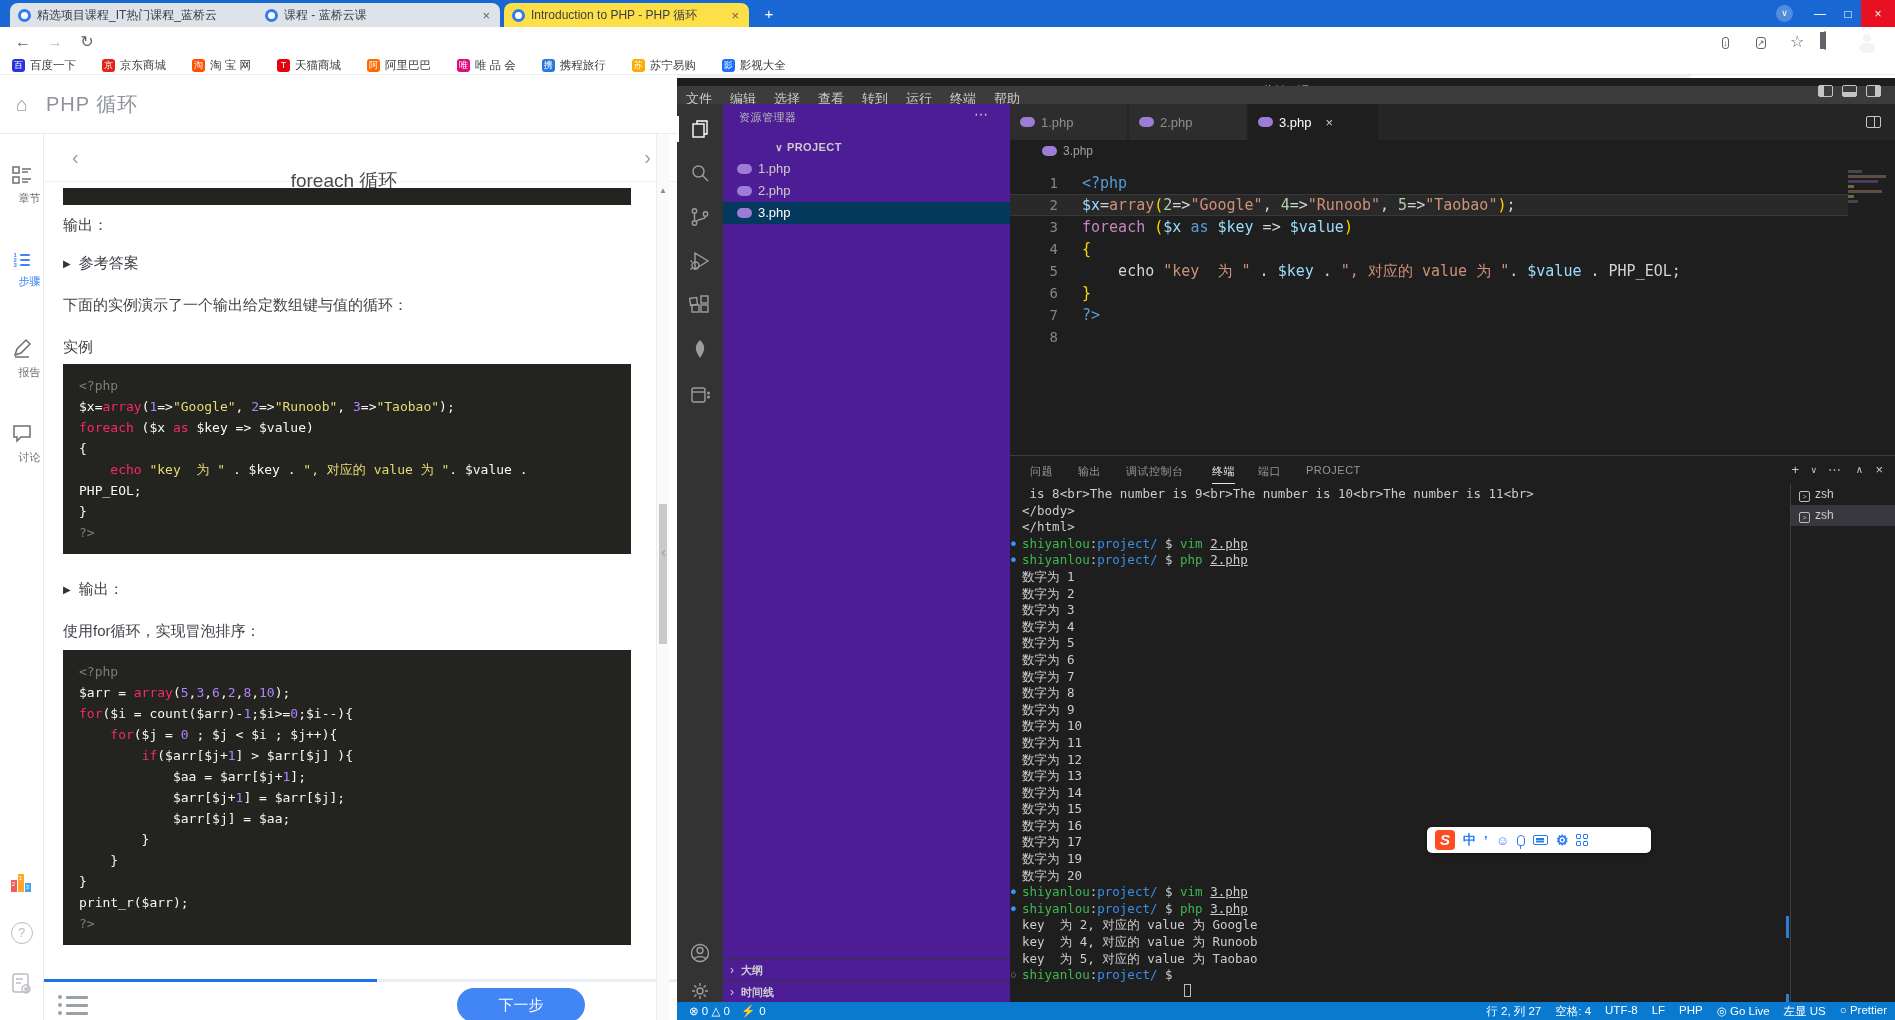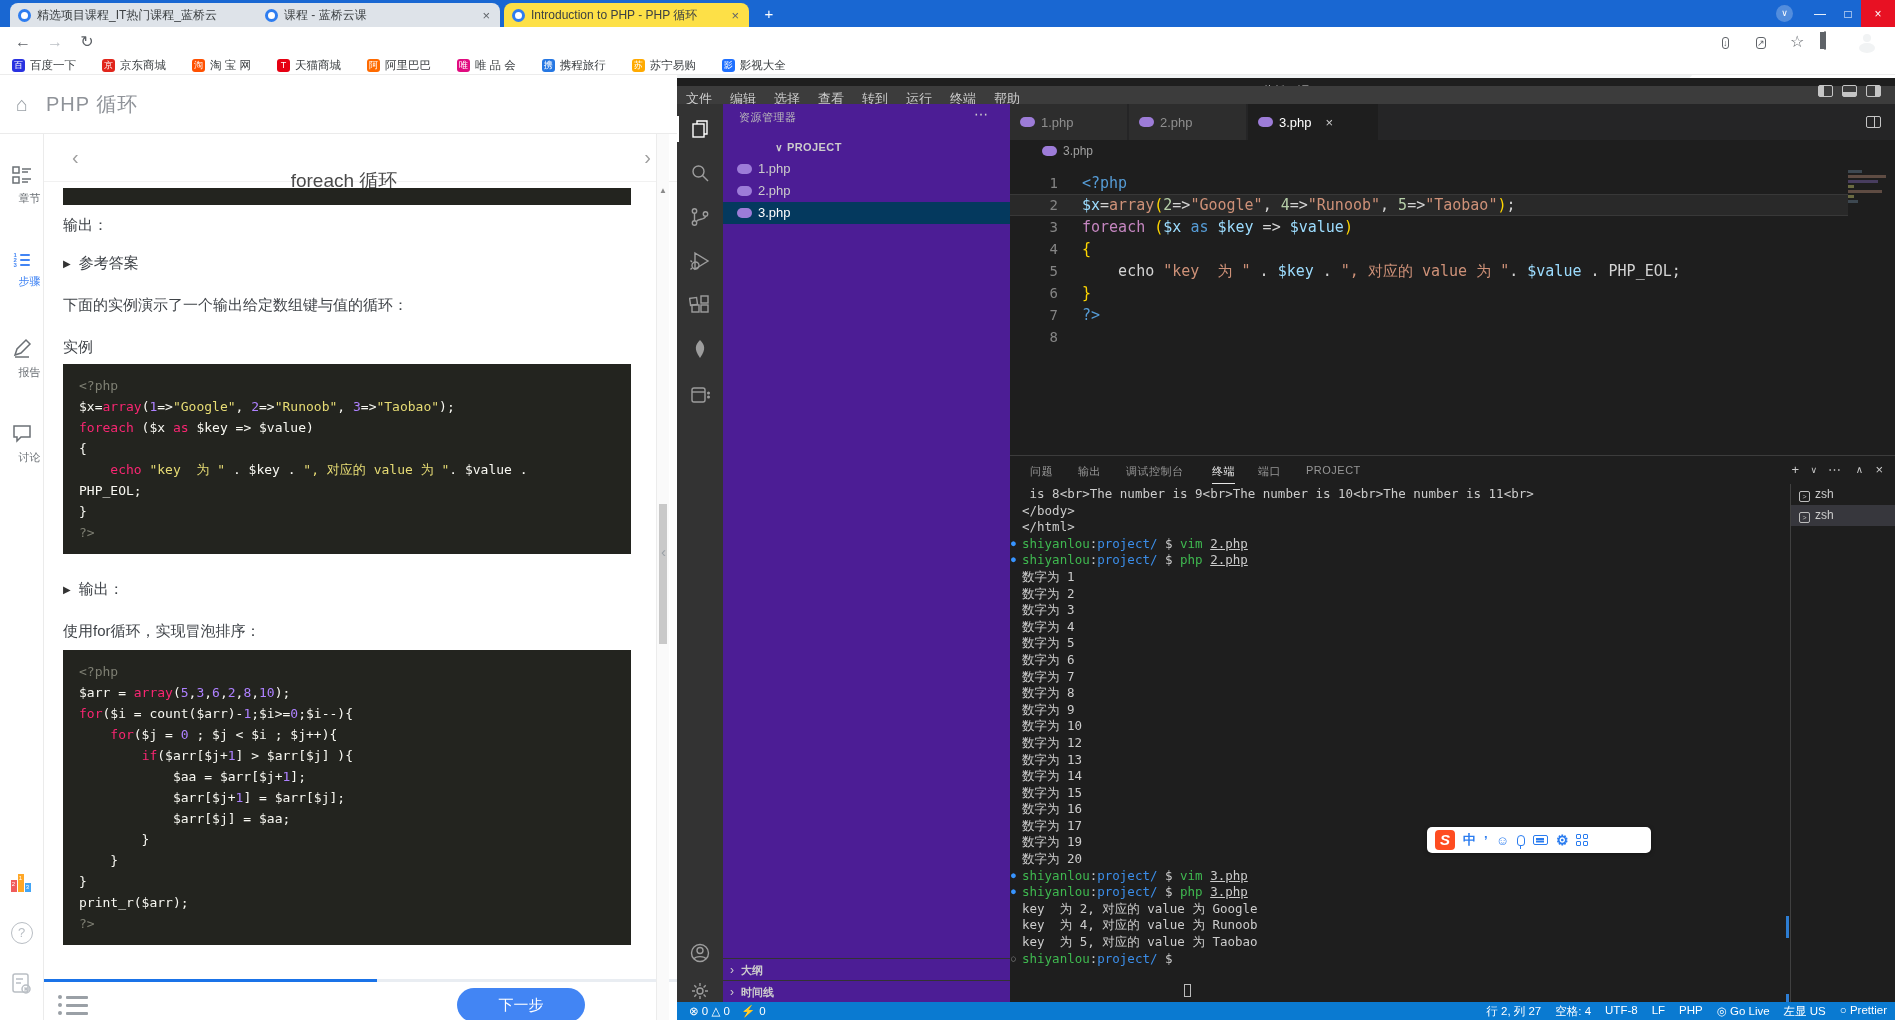--- a/index.html
+++ b/index.html
@@ -568,20 +568,21 @@
           <div class="cl"><span class="t-w">数字为 1</span></div>
           <div class="cl"><span class="t-w">数字为 2</span></div>
           <div class="cl"><span class="t-w">数字为 3</span></div>
           <div class="cl"><span class="t-w">数字为 4</span></div>
           <div class="cl"><span class="t-w">数字为 5</span></div>
           <div class="cl"><span class="t-w">数字为 6</span></div>
           <div class="cl"><span class="t-w">数字为 7</span></div>
           <div class="cl"><span class="t-w">数字为 8</span></div>
           <div class="cl"><span class="t-w">数字为 9</span></div>
           <div class="cl"><span class="t-w">数字为 10</span></div>
+          <div class="cl"><span class="t-w">数字为 11</span></div>
           <div class="cl"><span class="t-w">数字为 12</span></div>
           <div class="cl"><span class="t-w">数字为 13</span></div>
           <div class="cl"><span class="t-w">数字为 14</span></div>
           <div class="cl"><span class="t-w">数字为 15</span></div>
           <div class="cl"><span class="t-w">数字为 16</span></div>
           <div class="cl"><span class="t-w">数字为 17</span></div>
           <div class="cl"><span class="t-w">数字为 19</span></div>
           <div class="cl"><span class="t-w">数字为 20</span></div>
           <div class="cl"><span class="t-dot">●</span><span class="t-g">shiyanlou</span><span class="t-w">:</span><span class="t-b">project/</span><span class="t-w"> $ </span><span class="t-g">vim</span><span class="t-w"> </span><span class="t-u">3.php</span></div>
           <div class="cl"><span class="t-dot">●</span><span class="t-g">shiyanlou</span><span class="t-w">:</span><span class="t-b">project/</span><span class="t-w"> $ </span><span class="t-g">php</span><span class="t-w"> </span><span class="t-u">3.php</span></div>

